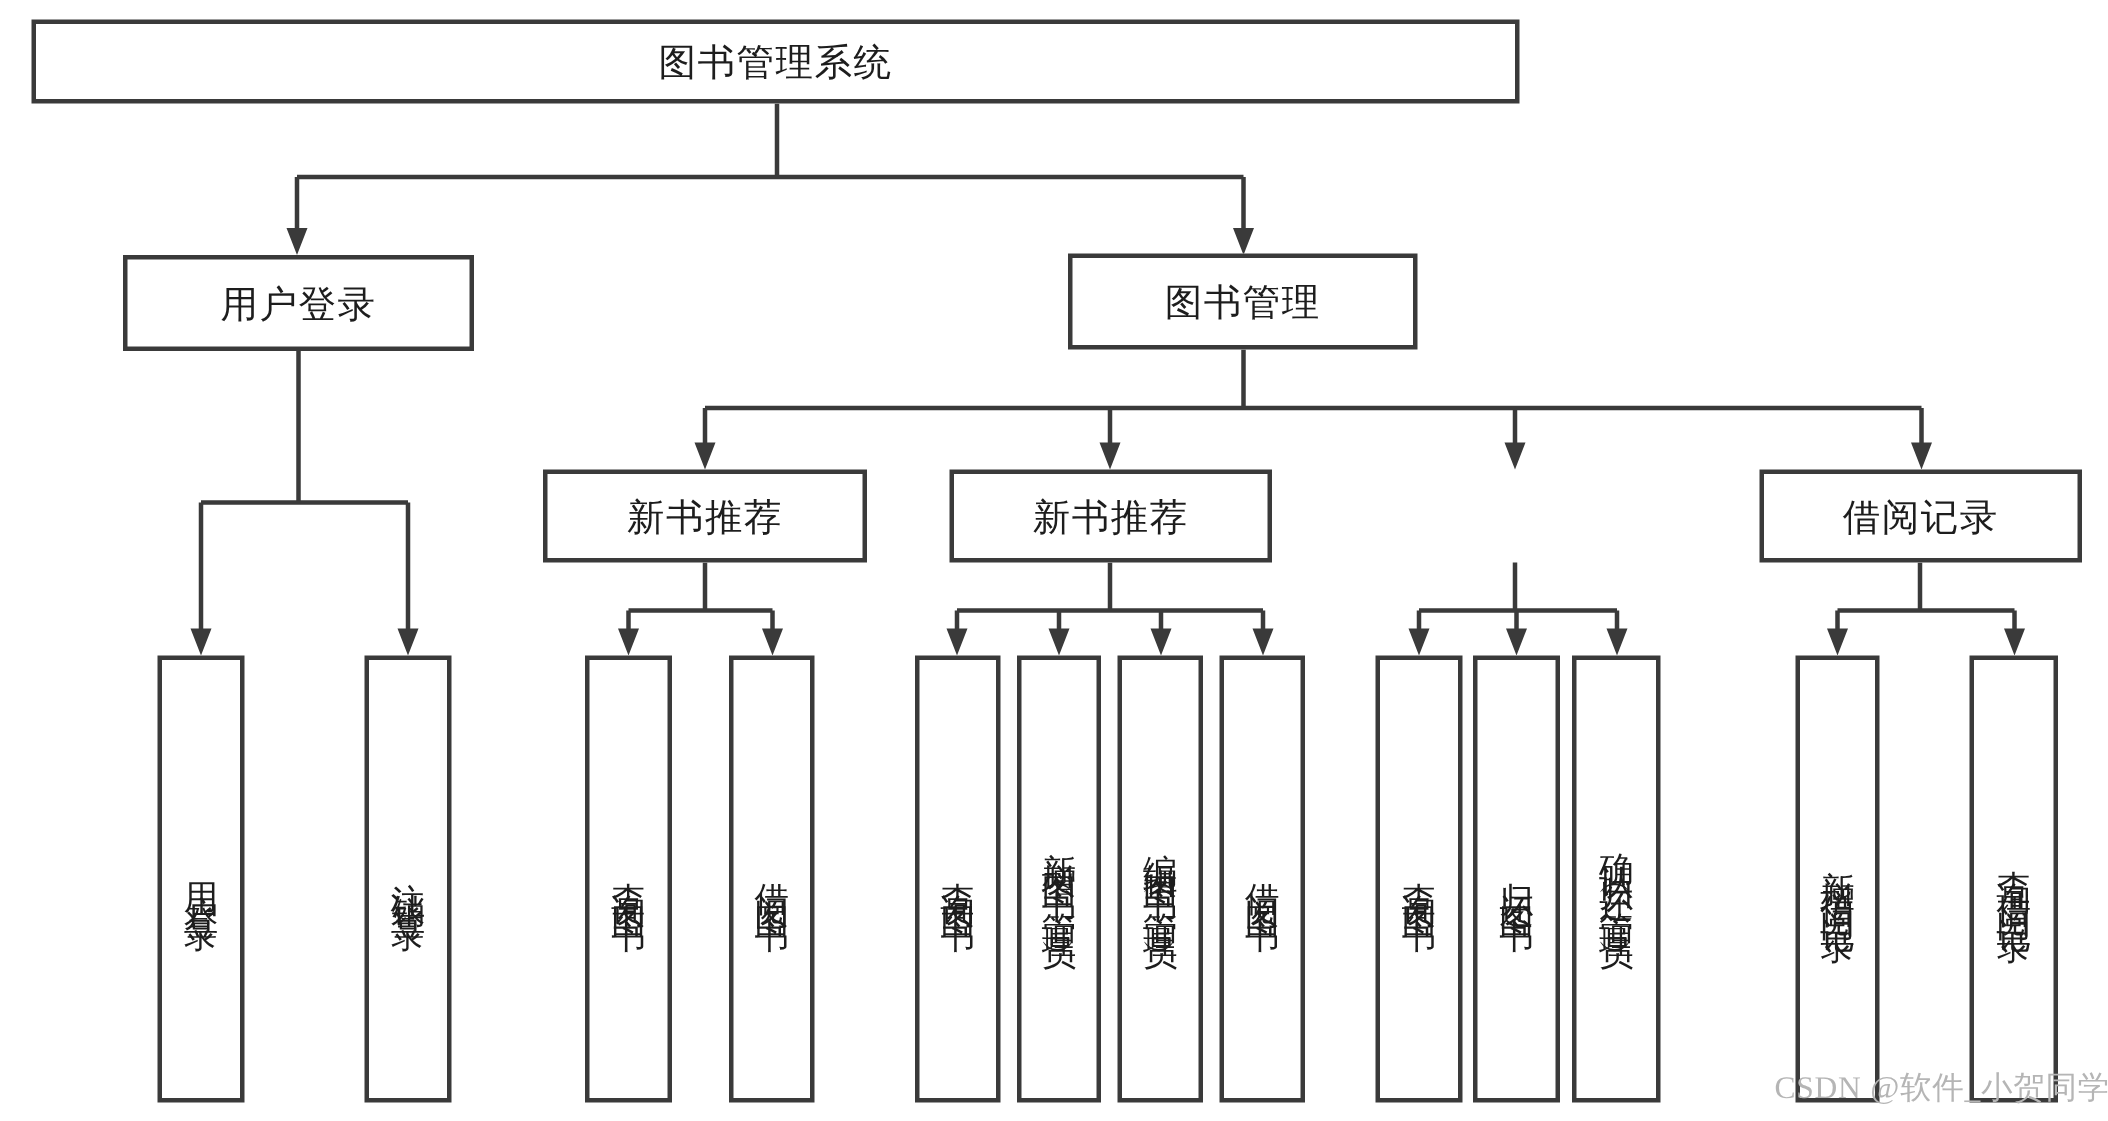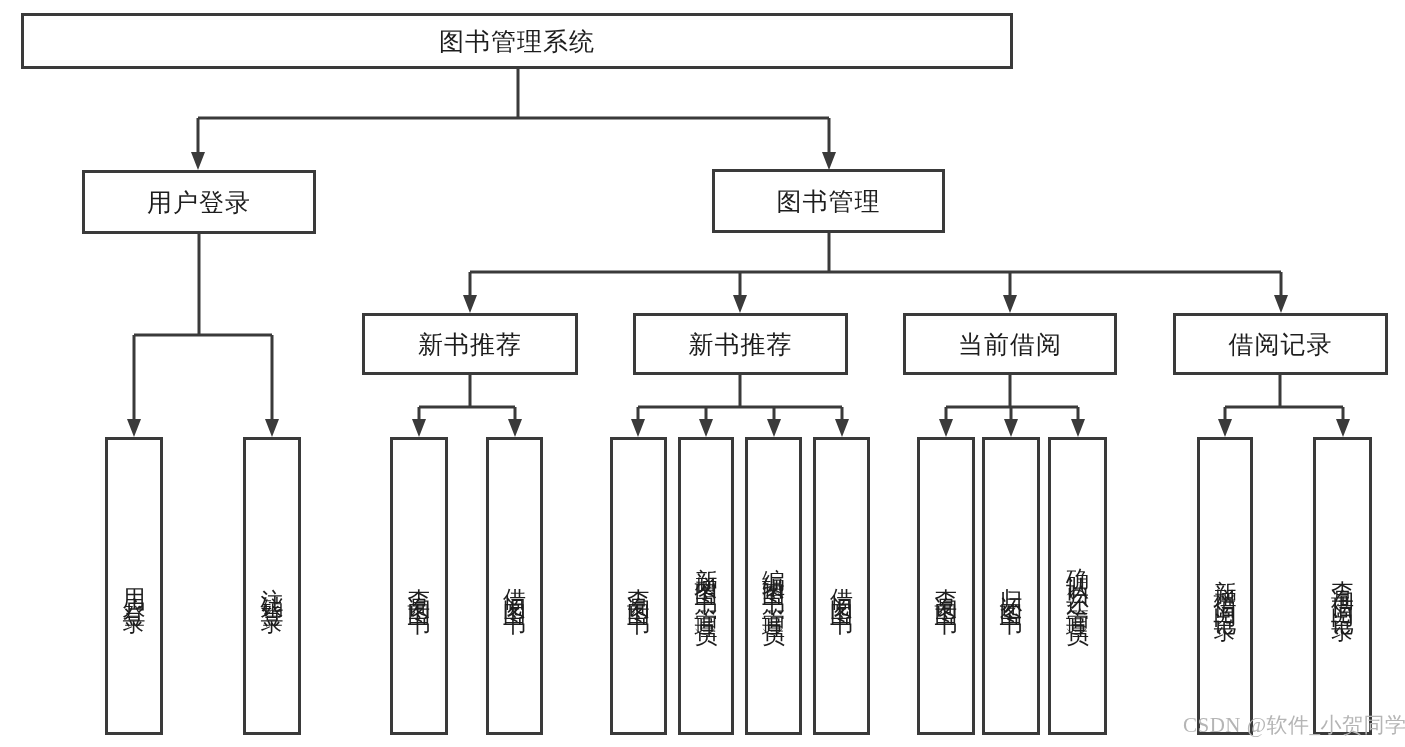--- a/index.html
+++ b/index.html
@@ -74,21 +74,20 @@
       M1218 419 L1232 419 L1225 437 Z  M1336 419 L1350 419 L1343 437 Z"></path>
   </svg>
 
   <div class="node" style="left:21px;top:13px;width:992px;height:56px">图书管理系统</div>
 
   <div class="node" style="left:82px;top:170px;width:234px;height:64px">用户登录</div>
   <div class="node" style="left:362px;top:313px;width:216px;height:62px">新书推荐</div>
 
   <div class="node" style="left:712px;top:169px;width:233px;height:64px">图书管理</div>
   <div class="node" style="left:633px;top:313px;width:215px;height:62px">新书推荐</div>
-  <div class="node" style="left:903px;top:313px;width:214px;height:62px">当前借阅</div>
   <div class="node" style="left:1173px;top:313px;width:215px;height:62px">借阅记录</div>
 
   <div class="node leaf" style="left:105px;width:58px">
     <span class="vtext">用户登录</span>
   </div>
   <div class="node leaf" style="left:243px;width:58px">
     <span class="vtext">注销登录</span>
   </div>
 
   <div class="node leaf" style="left:390px;width:58px">

